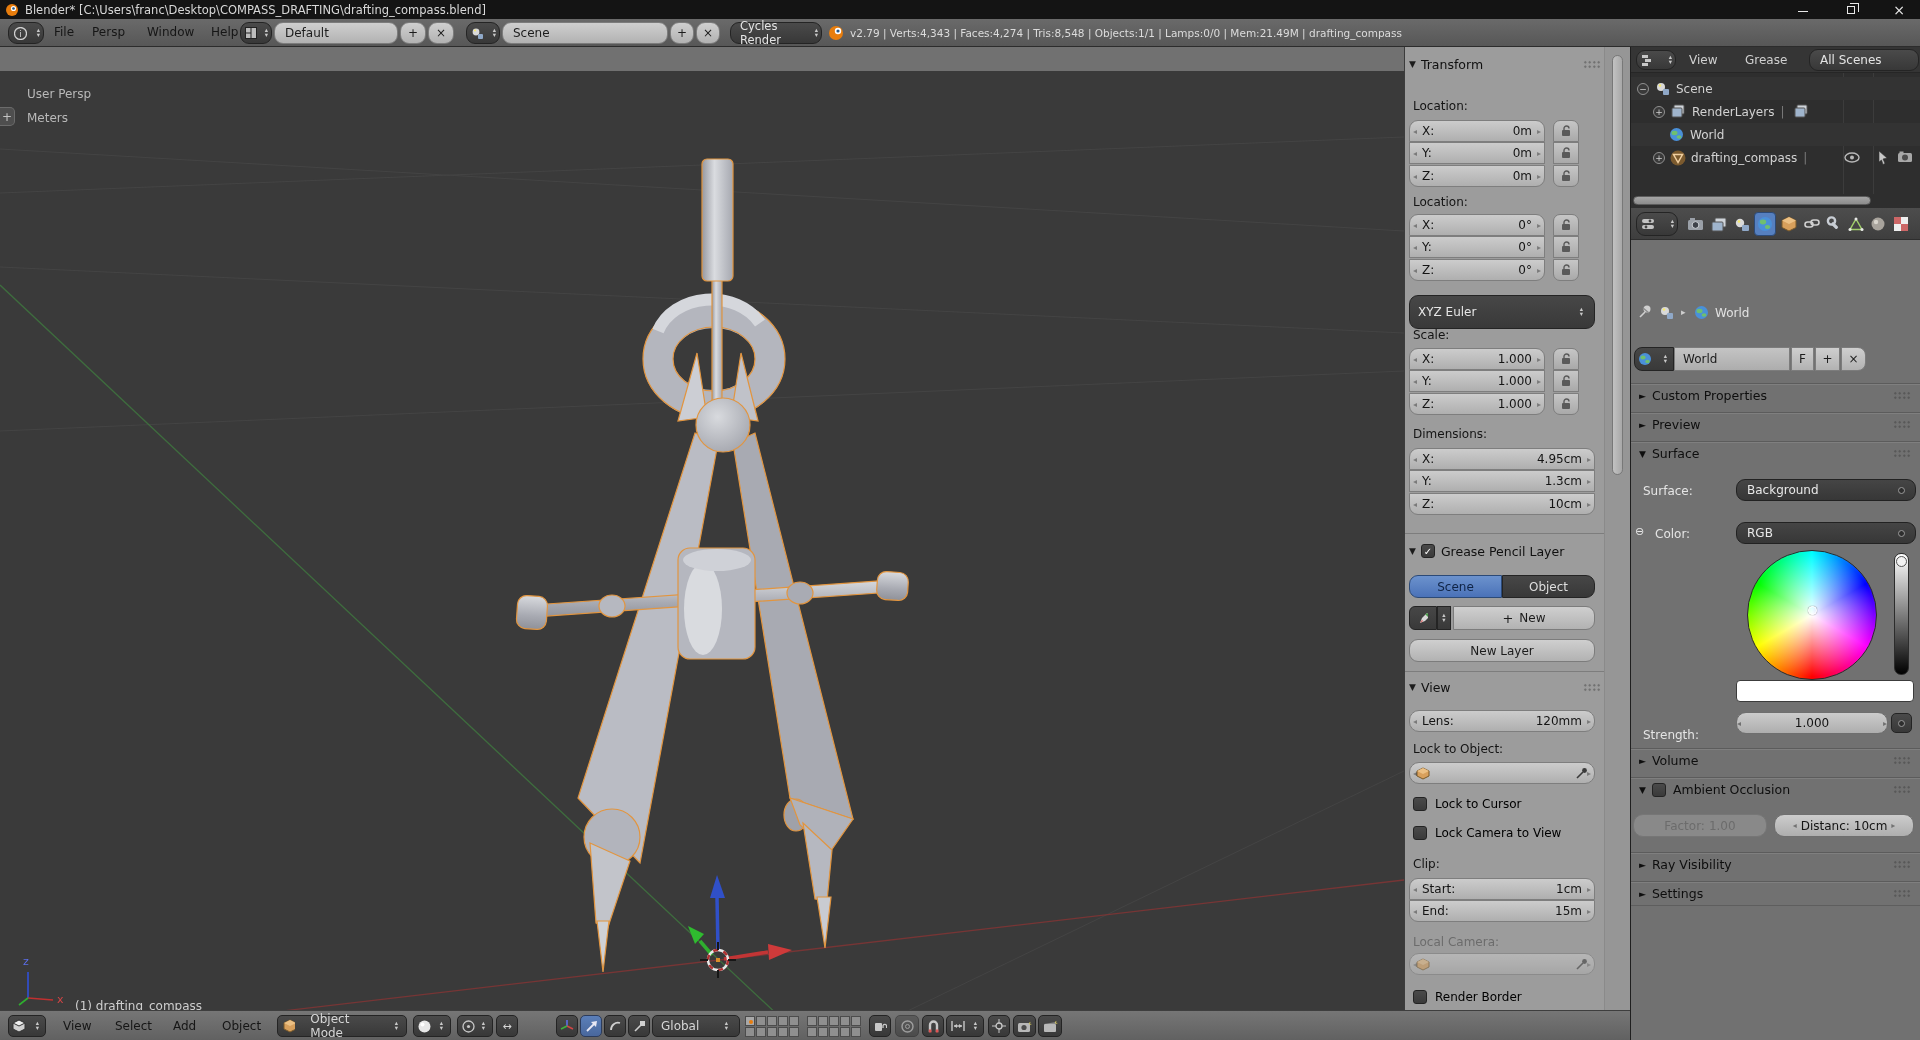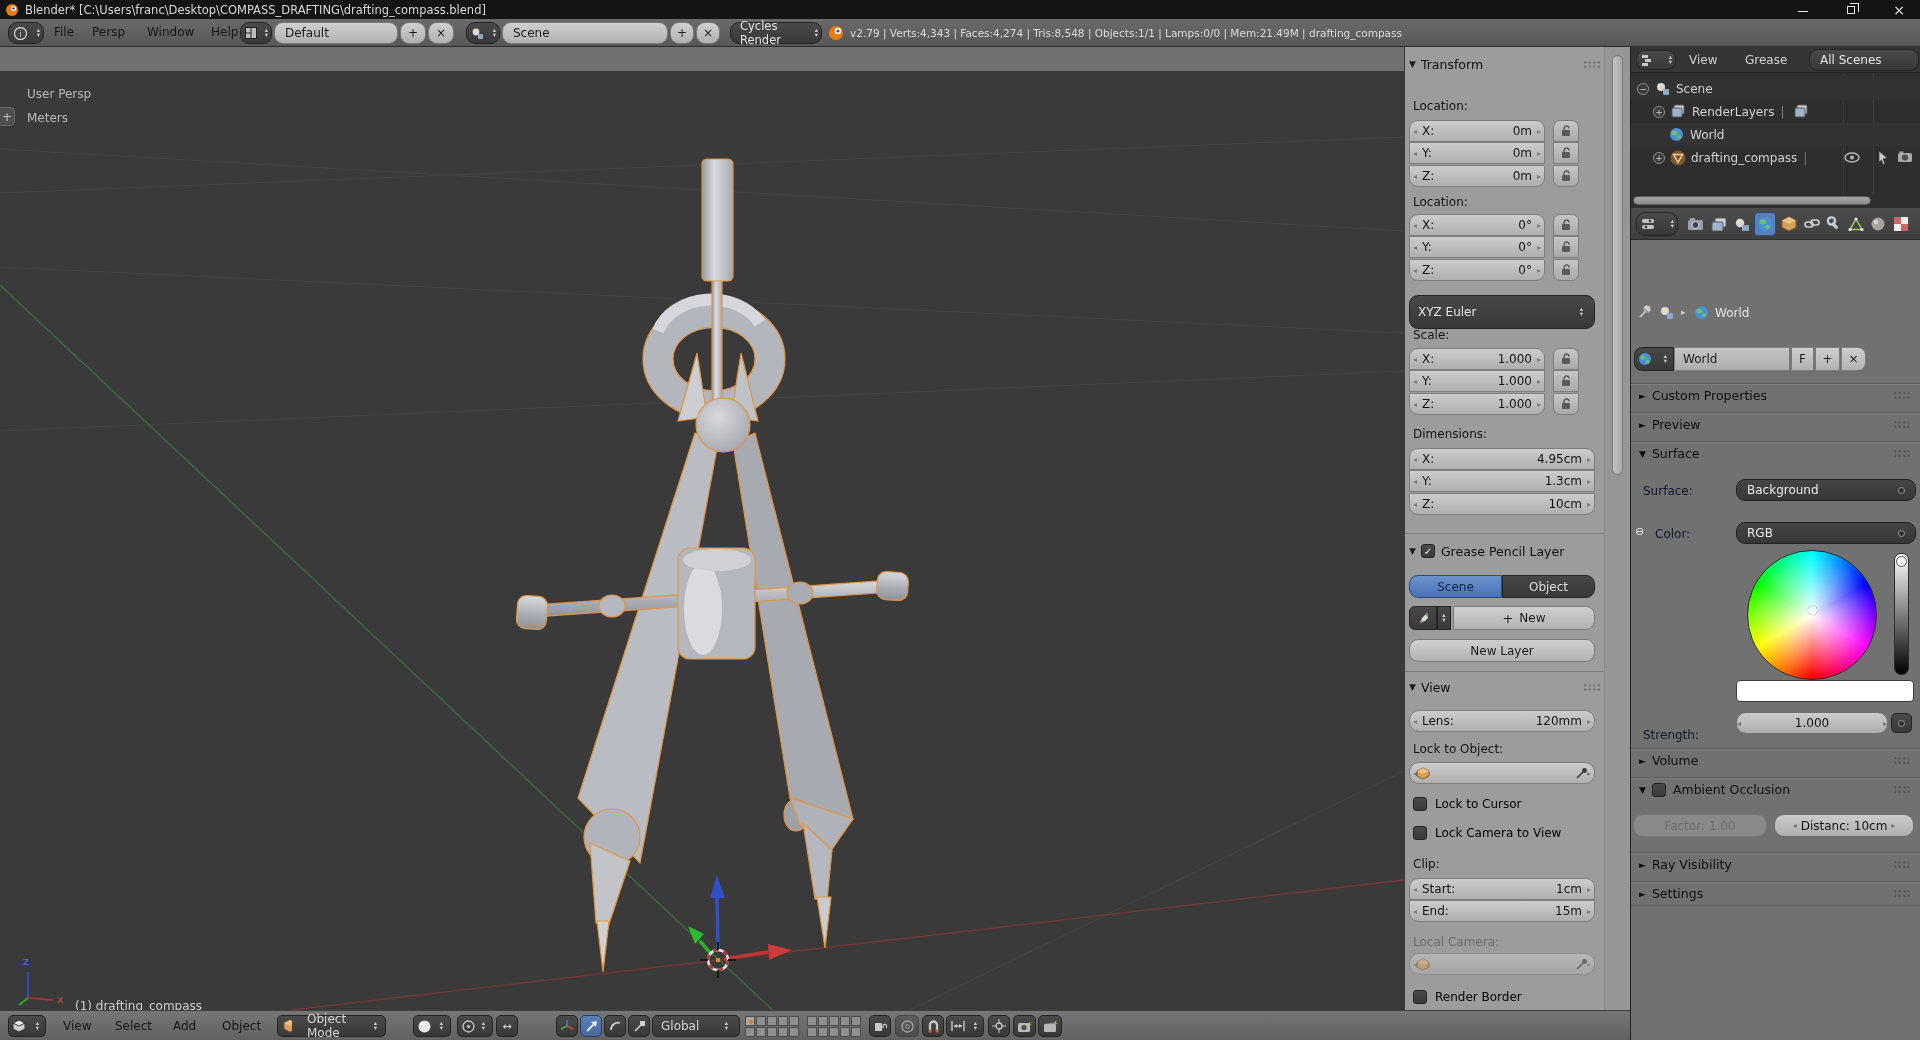--- a/index.html
+++ b/index.html
@@ -56,21 +56,21 @@
   
   #props{left:1630px;top:208px;width:290px;height:832px;background:#717171;border-left:1px solid #1f1f1f;color:#101010;}
   #props-tabs{position:absolute;left:0;top:0;width:290px;height:32px;background:linear-gradient(#4d4d4d,#3e3e3e);border-bottom:1px solid #2e2e2e;}
   .ptab{position:absolute;top:4px;width:22px;height:24px;border-radius:4px;display:flex;align-items:center;justify-content:center;}
   .ptab.sel{background:#5680c0;border:1px solid #2d4a77;}
   .pphdr{position:absolute;left:0;width:290px;height:22px;display:flex;align-items:center;padding-left:8px;font-size:12.5px;color:#0e0e0e;border-top:1px solid #7f7f7f;box-shadow:0 -1px 0 #5c5c5c;}
   .pphdr .tri{font-size:9px;margin-right:6px;}
   .pphdr .grip{margin-right:10px;background-image:radial-gradient(circle,#565656 1px,transparent 1.3px);}
   .pdrop{position:absolute;background:linear-gradient(#454545,#373737);border:1px solid #222;border-radius:9px;color:#e8e8e8;display:flex;align-items:center;padding:0 10px;font-size:12px;}
   .sock{margin-left:auto;width:7px;height:7px;border-radius:50%;border:1px solid #9a9a9a;background:#2e2e2e;}
-  .plabel{position:absolute;font-size:12px;color:#0f172a;}
+  .plabel{position:absolute;font-size:12px;color:#e5e5e5;}
   #colorwheel{border-radius:50%;background:
      radial-gradient(circle,rgba(255,255,255,1) 0%,rgba(255,255,255,0) 68%),
      conic-gradient(from 0deg,#00ffff,#0000ff,#ff00ff,#ff0000,#ffff00,#00ff00,#00ffff);
      border:1px solid #2c2c2c;}
   .wheel-cursor{position:absolute;width:9px;height:9px;border:1.5px solid #fff;border-radius:50%;box-shadow:0 0 1px #333;}
   #valslider{background:linear-gradient(#ffffff,#000000);border:1px solid #2c2c2c;border-radius:7px;}
   #valslider .handle{position:absolute;left:1px;top:2px;width:11px;height:11px;background:#f2f2f2;border:1px solid #555;border-radius:50%;}
   .pfield{position:absolute;height:22px;background:linear-gradient(#cccccc,#aeaeae);border:1px solid #6f6f6f;border-radius:10px;display:flex;align-items:center;justify-content:center;gap:4px;color:#141414;font-size:12px;}
   .pfield.dis{background:#898989;border-color:#767676;color:#6c6c6c;}
   .pfield .mini{font-size:8px;color:rgba(0,0,0,.4);}
@@ -768,21 +768,21 @@
         </svg>
       <span class="stp">
           <span>▴</span>
           <span>▾</span>
         </span>
     </div>
     <span class="fmenu" style="left:63px">View</span>
     <span class="fmenu" style="left:115px">Select</span>
     <span class="fmenu" style="left:173px">Add</span>
     <span class="fmenu" style="left:222px">Object</span>
-    <div class="iconbtn" style="left:277px;width:109px;justify-content:flex-start;padding:0 5px;gap:15px">
+    <div class="iconbtn" style="left:277px;width:130px;justify-content:flex-start;padding:0 5px;gap:15px">
       <svg width="14" height="14">
           <polygon points="7,1 13,4 13,10 7,13 1,10 1,4" fill="#d8a05c" stroke="#7a5a2a"></polygon>
           <polygon points="7,1 13,4 7,7 1,4" fill="#ecc084"></polygon>
         </svg>
       <span>Object Mode</span>
       <span class="stp">
           <span>▴</span>
           <span>▾</span>
         </span>
     </div>

